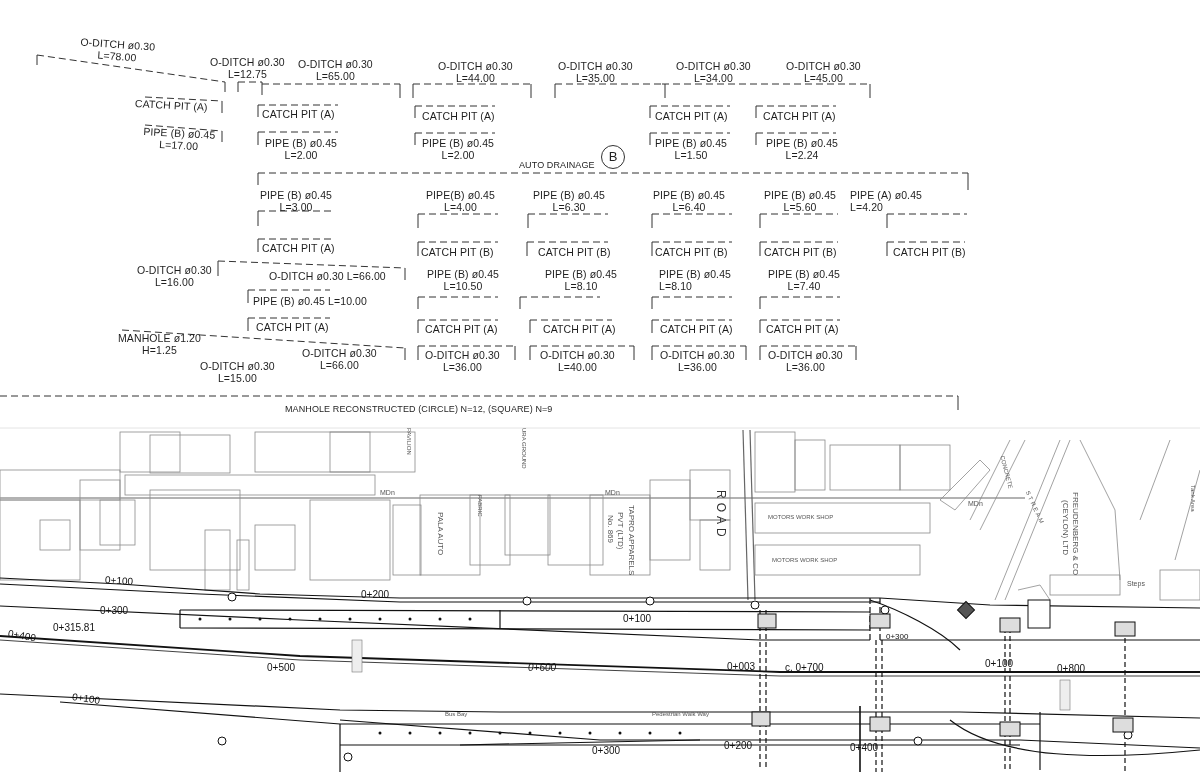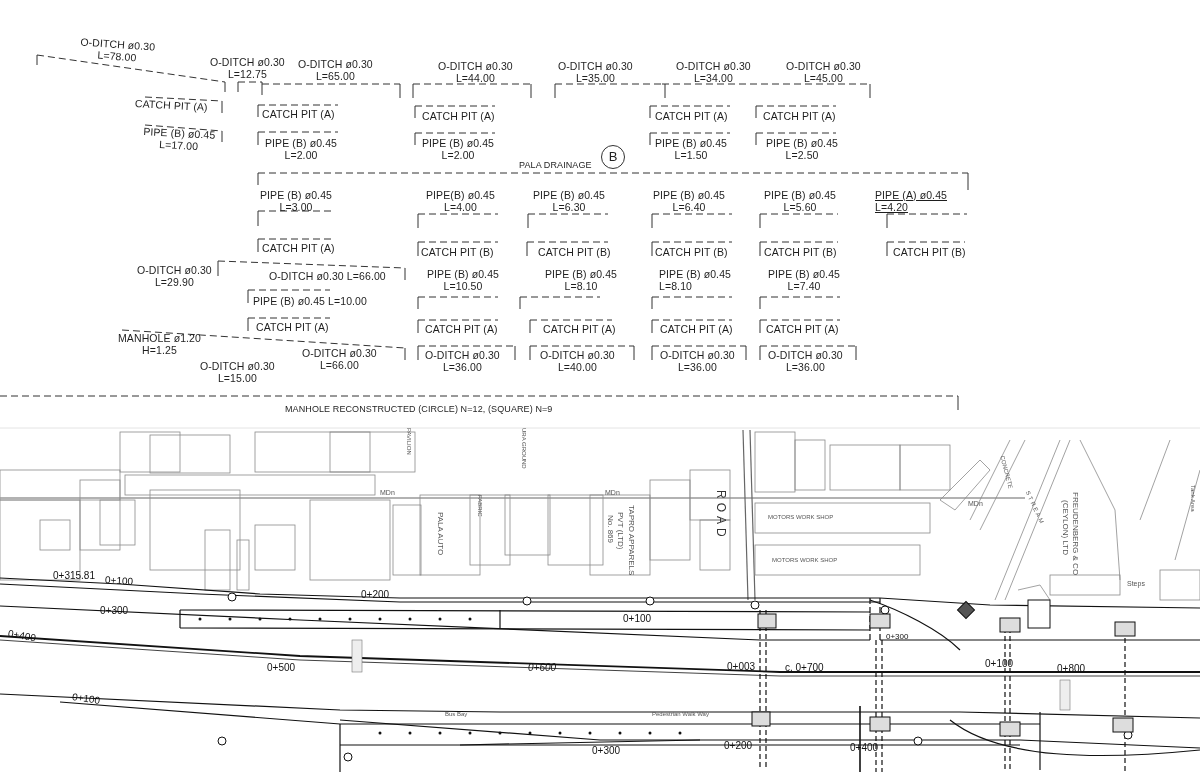--- a/index.html
+++ b/index.html
@@ -319,24 +319,24 @@
   <div class="lbl c" style="left:422px;top:137px;">
     <span class="ln">PIPE (B) ø0.45</span>
     <span class="ln">L=2.00</span>
   </div>
   <div class="lbl c" style="left:655px;top:137px;">
     <span class="ln">PIPE (B) ø0.45</span>
     <span class="ln">L=1.50</span>
   </div>
   <div class="lbl c" style="left:766px;top:137px;">
     <span class="ln">PIPE (B) ø0.45</span>
-    <span class="ln">L=2.50</span>
-  </div>
-
-  <div class="lbl small" style="left:519px;top:159px;">PALA DRAINAGE</div>
+    <span class="ln">L=2.24</span>
+  </div>
+
+  <div class="lbl small" style="left:519px;top:159px;">AUTO DRAINAGE</div>
   <div class="circle-b" style="left:601px;top:145px;">B</div>
 
   <div class="lbl c" style="left:260px;top:189px;">
     <span class="ln">PIPE (B) ø0.45</span>
     <span class="ln">L=3.00</span>
   </div>
   <div class="lbl c" style="left:426px;top:189px;">
     <span class="ln">PIPE(B) ø0.45</span>
     <span class="ln">L=4.00</span>
   </div>
@@ -345,35 +345,35 @@
     <span class="ln">L=6.30</span>
   </div>
   <div class="lbl c" style="left:653px;top:189px;">
     <span class="ln">PIPE (B) ø0.45</span>
     <span class="ln">L=6.40</span>
   </div>
   <div class="lbl c" style="left:764px;top:189px;">
     <span class="ln">PIPE (B) ø0.45</span>
     <span class="ln">L=5.60</span>
   </div>
-  <div class="lbl" style="left:875px;top:189px;text-decoration:underline;">
+  <div class="lbl" style="left:850px;top:189px;">
     <span class="ln">PIPE (A) ø0.45</span>
     <span class="ln">L=4.20</span>
   </div>
 
   <div class="lbl" style="left:262px;top:242px;">CATCH PIT (A)</div>
   <div class="lbl" style="left:421px;top:246px;">CATCH PIT (B)</div>
   <div class="lbl" style="left:538px;top:246px;">CATCH PIT (B)</div>
   <div class="lbl" style="left:655px;top:246px;">CATCH PIT (B)</div>
   <div class="lbl" style="left:764px;top:246px;">CATCH PIT (B)</div>
   <div class="lbl" style="left:893px;top:246px;">CATCH PIT (B)</div>
 
   <div class="lbl c" style="left:137px;top:264px;">
     <span class="ln">O-DITCH ø0.30</span>
-    <span class="ln">L=29.90</span>
+    <span class="ln">L=16.00</span>
   </div>
   <div class="lbl" style="left:269px;top:270px;">O-DITCH ø0.30 L=66.00</div>
   <div class="lbl" style="left:253px;top:295px;">PIPE (B) ø0.45 L=10.00</div>
   <div class="lbl c" style="left:427px;top:268px;">
     <span class="ln">PIPE (B) ø0.45</span>
     <span class="ln">L=10.50</span>
   </div>
   <div class="lbl c" style="left:545px;top:268px;">
     <span class="ln">PIPE (B) ø0.45</span>
     <span class="ln">L=8.10</span>
@@ -444,21 +444,21 @@
   <div class="plan-text" style="left:527px;top:428px;transform:rotate(90deg);transform-origin:left top;font-size:6px;">URA GROUND</div>
   <div class="plan-text" style="left:380px;top:489px;font-size:7px;">MDn</div>
   <div class="plan-text" style="left:605px;top:489px;font-size:7px;">MDn</div>
   <div class="plan-text" style="left:968px;top:500px;font-size:7px;">MDn</div>
   <div class="plan-text" style="left:445px;top:711px;font-size:6px;">Bus Bay</div>
   <div class="plan-text" style="left:652px;top:711px;font-size:6px;">Pedestrian Walk Way</div>
 
   <div class="chain" style="left:105px;top:575px;transform:rotate(4deg);">0+100</div>
   <div class="chain" style="left:361px;top:589px;">0+200</div>
   <div class="chain" style="left:100px;top:605px;">0+300</div>
-  <div class="chain" style="left:53px;top:570px;">0+315.81</div>
+  <div class="chain" style="left:53px;top:622px;">0+315.81</div>
   <div class="chain" style="left:8px;top:630px;transform:rotate(10deg);">0+400</div>
   <div class="chain" style="left:267px;top:662px;">0+500</div>
   <div class="chain" style="left:528px;top:662px;font-style:italic;">0+600</div>
   <div class="chain" style="left:623px;top:613px;">0+100</div>
   <div class="chain" style="left:727px;top:661px;">0+003</div>
   <div class="chain" style="left:785px;top:662px;">c. 0+700</div>
   <div class="chain" style="left:886px;top:632px;font-size:8px;">0+300</div>
   <div class="chain" style="left:985px;top:658px;">0+100</div>
   <div class="chain" style="left:1057px;top:663px;">0+800</div>
   <div class="chain" style="left:72px;top:693px;transform:rotate(8deg);">0+100</div>

